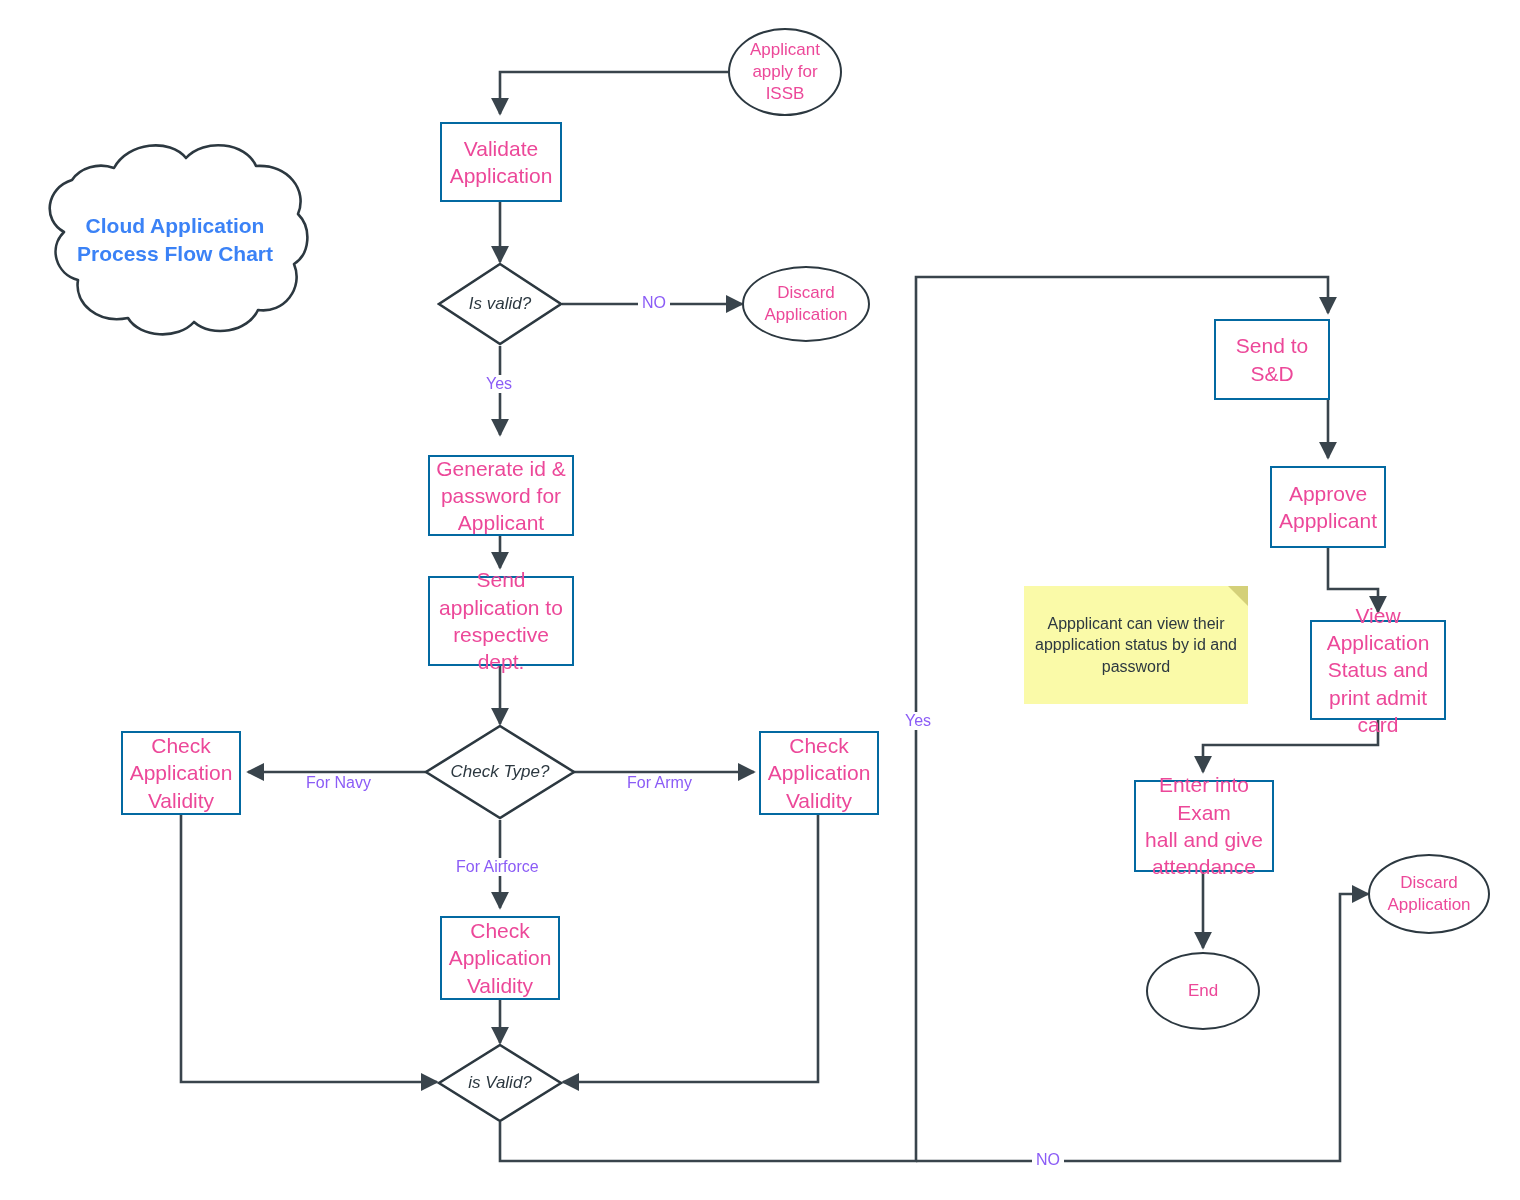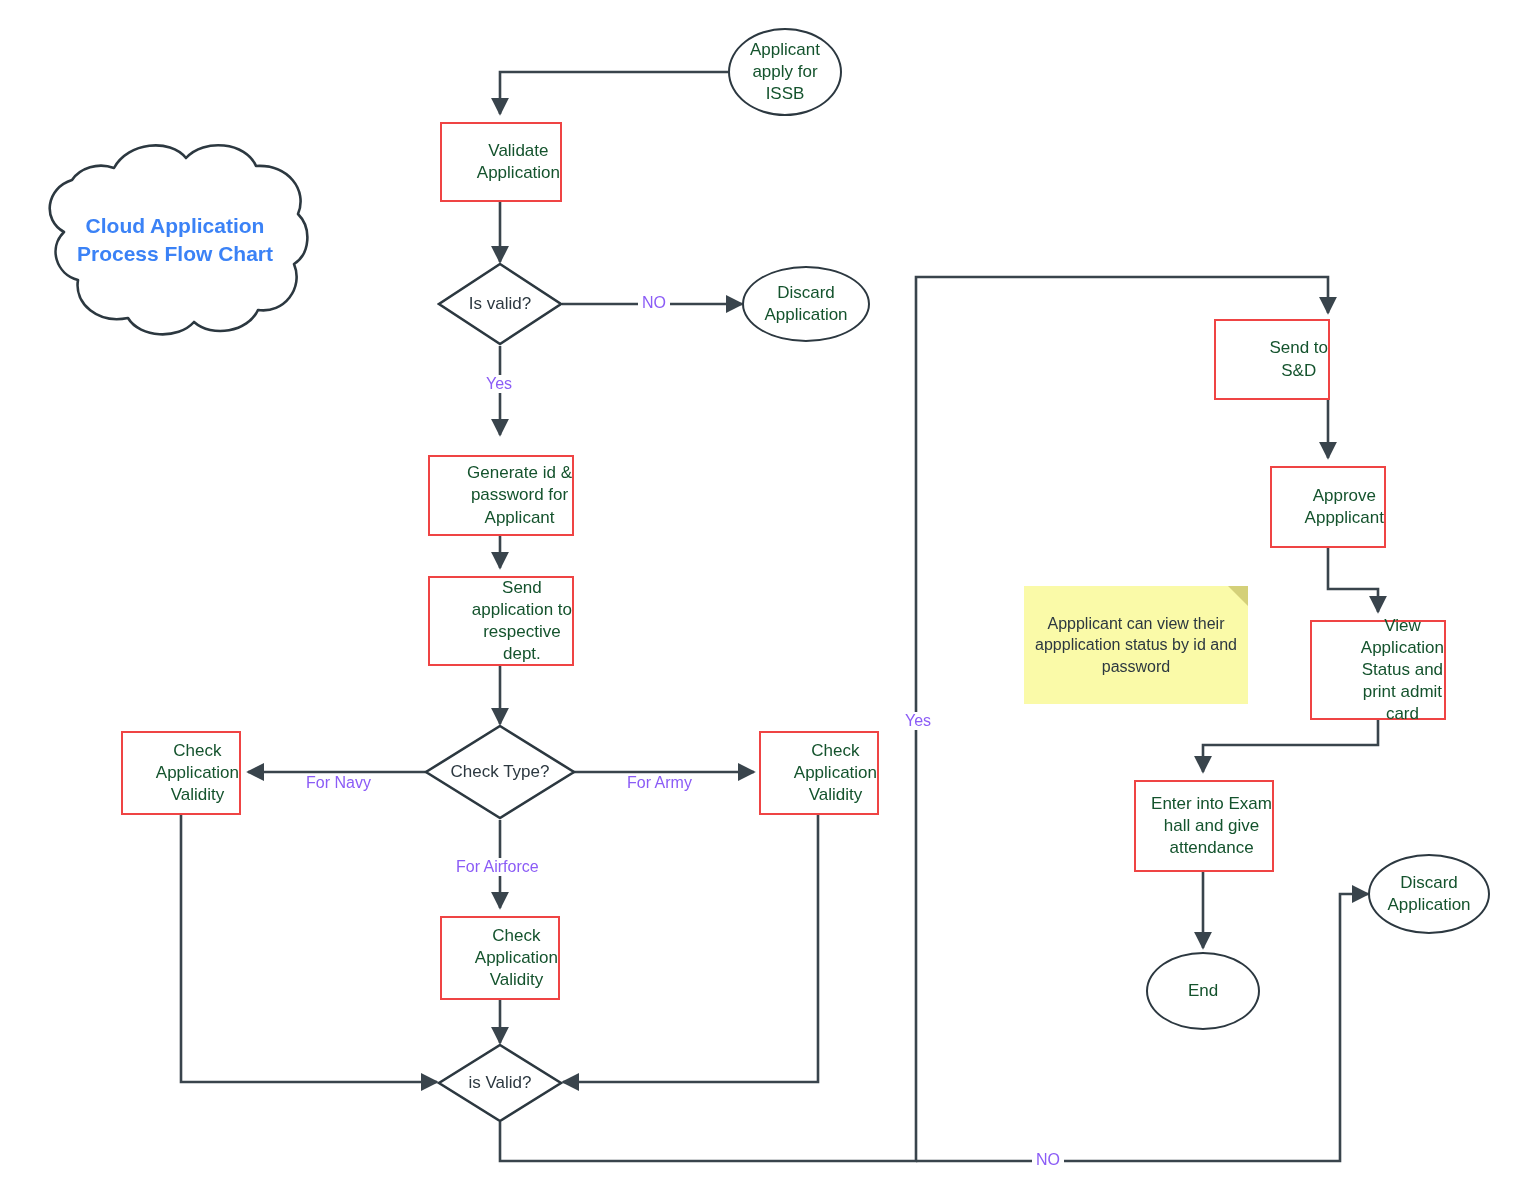--- a/index.html
+++ b/index.html
@@ -28,28 +28,27 @@
     pointer-events: none;
   }
   .node {
     position: absolute;
     box-sizing: border-box;
     display: flex;
     align-items: center;
     justify-content: center;
     text-align: center;
     line-height: 1.30;
-    color: #14532d;
+    color: #ec4899;
     white-space: pre-line;
   }
   .proc {
-    border: 2px solid #ef4444;
-    background: #ffffff;
-    font-size: 17px;
-    justify-content: flex-end;
+    border: 2px solid #0369a1;
+    background: #ffffff;
+    font-size: 21px;
   }
   .term {
     border: 2px solid #2c3840;
     background: #ffffff;
     border-radius: 50%;
     font-size: 17px;
   }
   .dec-wrap {
     position: absolute;
     display: flex;
@@ -61,20 +60,21 @@
     left: 0;
     top: 0;
   }
   .dec-label {
     position: relative;
     z-index: 2;
     font-size: 17px;
     color: #2c3840;
     text-align: center;
     line-height: 1.2;
+    font-style: italic;
   }
   .edge-label {
     position: absolute;
     font-size: 16px;
     color: #8b5cf6;
     background: #ffffff;
     padding: 0 4px;
     white-space: nowrap;
     line-height: 1.1;
   }

